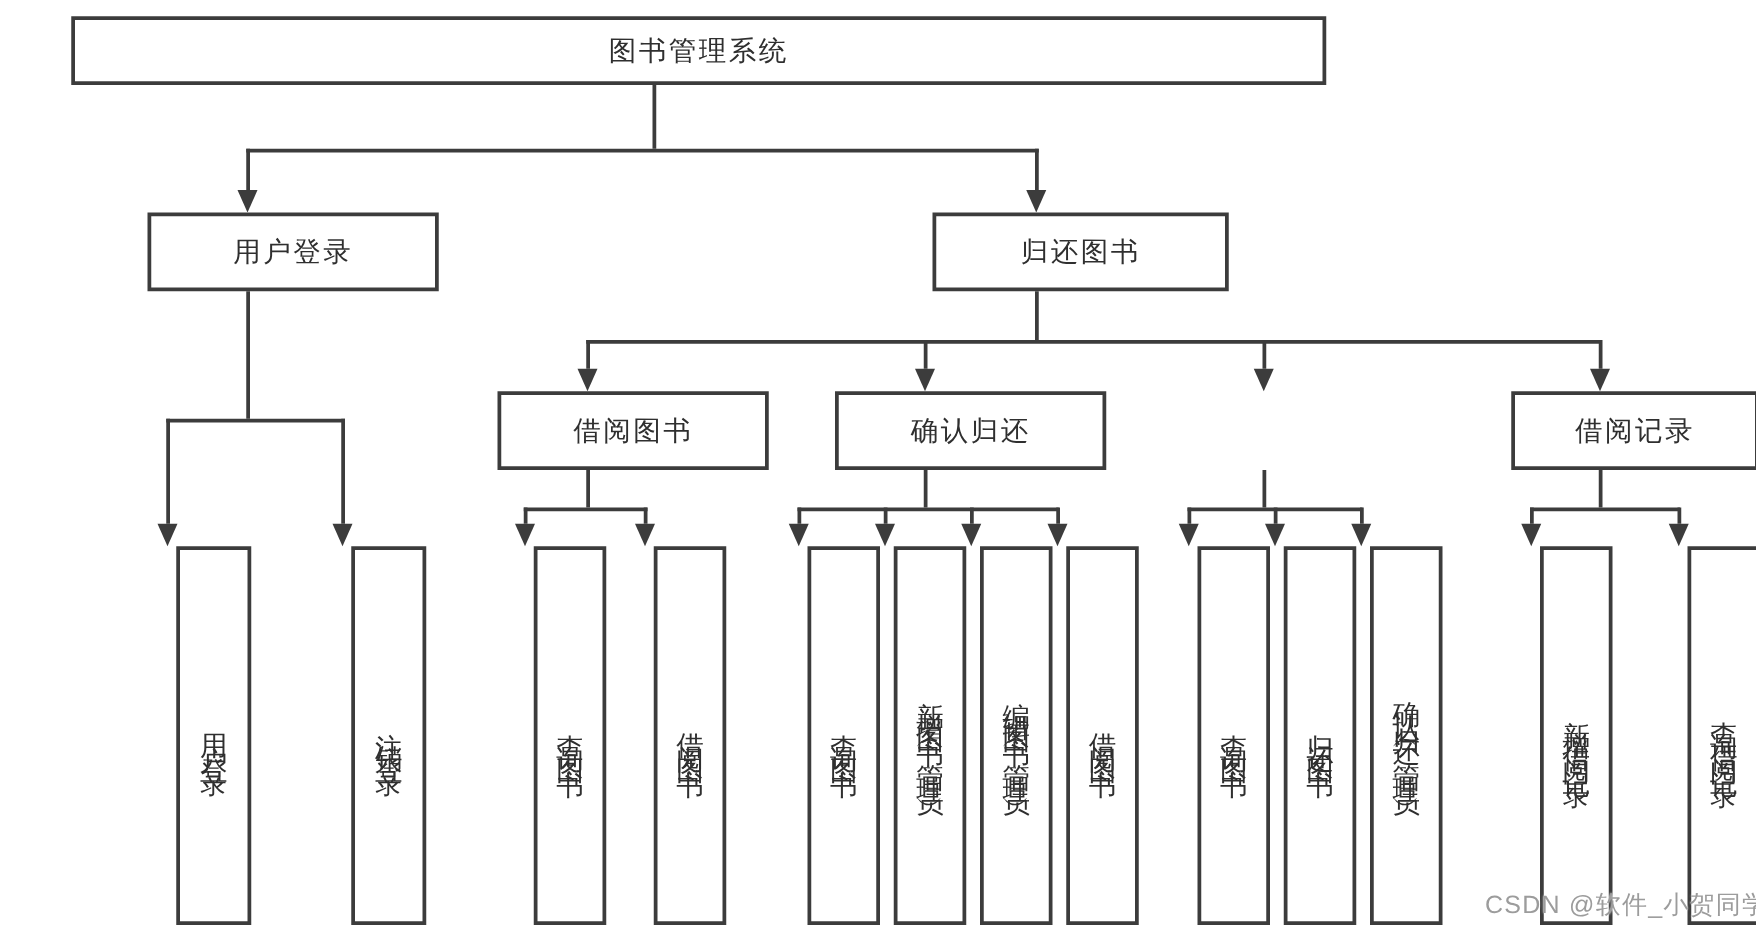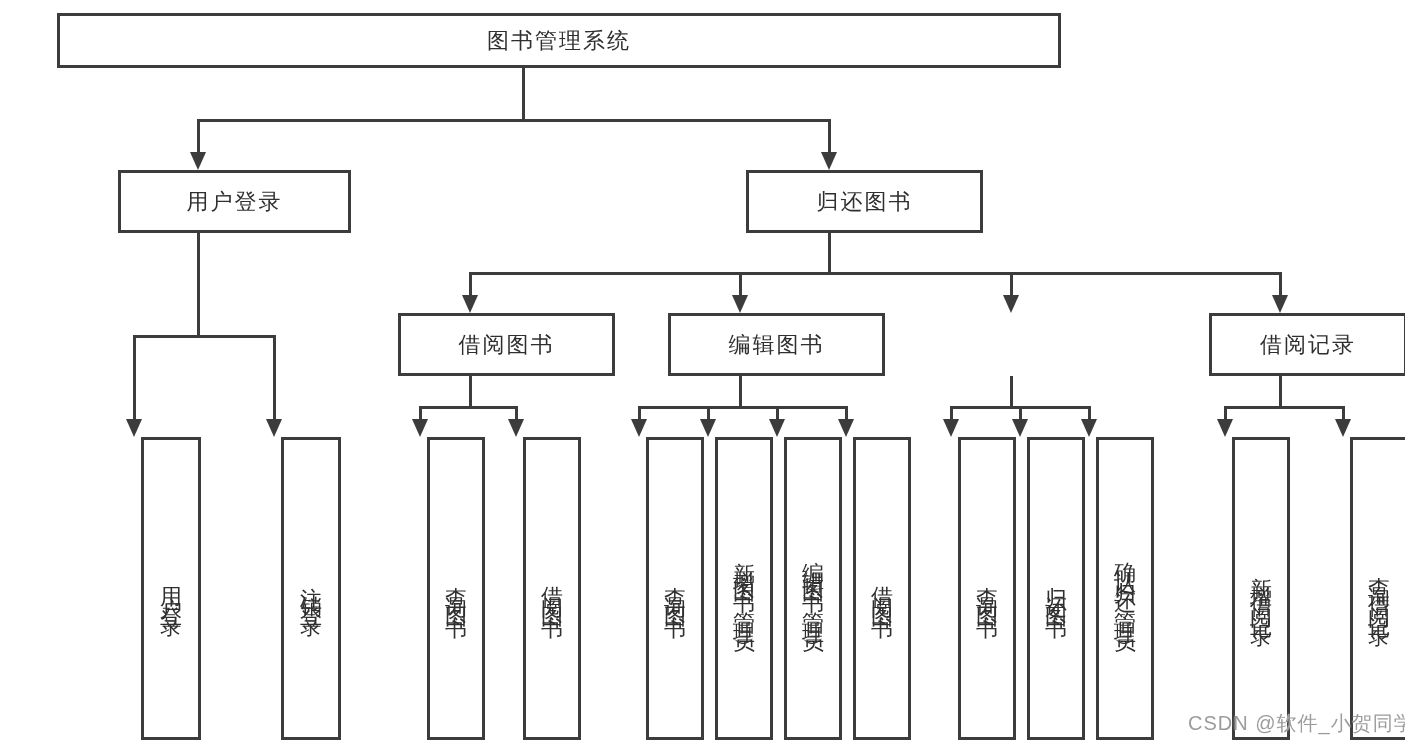--- a/index.html
+++ b/index.html
@@ -73,21 +73,21 @@
   <div class="line" style="left:469px;top:272px;width:3px;height:23px;"></div>
   <div class="arrow" style="left:462px;top:295px;"></div>
   <div class="line" style="left:739px;top:272px;width:3px;height:23px;"></div>
   <div class="arrow" style="left:732px;top:295px;"></div>
   <div class="line" style="left:1010px;top:272px;width:3px;height:23px;"></div>
   <div class="arrow" style="left:1003px;top:295px;"></div>
   <div class="line" style="left:1279px;top:272px;width:3px;height:23px;"></div>
   <div class="arrow" style="left:1272px;top:295px;"></div>
 
   <div class="node h-node n-l3-1">借阅图书</div>
-  <div class="node h-node n-l3-2">编辑图书</div>
+  <div class="node h-node n-l3-2">确认归还</div>
   <div class="node h-node n-l3-4">借阅记录</div>
 
   <div class="line" style="left:469px;top:376px;width:3px;height:30px;"></div>
   <div class="line" style="left:419px;top:406px;width:99px;height:3px;"></div>
   <div class="line" style="left:419px;top:406px;width:3px;height:13px;"></div>
   <div class="arrow" style="left:412px;top:419px;"></div>
   <div class="line" style="left:515px;top:406px;width:3px;height:13px;"></div>
   <div class="arrow" style="left:508px;top:419px;"></div>
 
   <div class="line" style="left:739px;top:376px;width:3px;height:30px;"></div>

